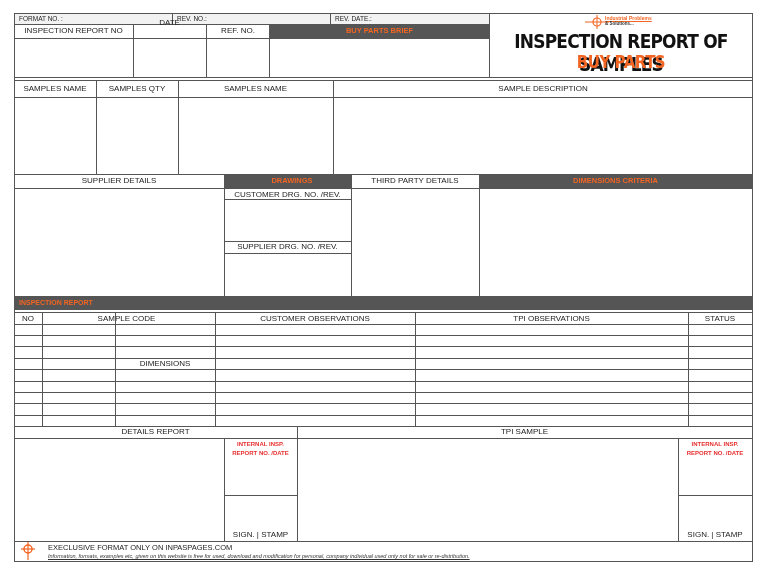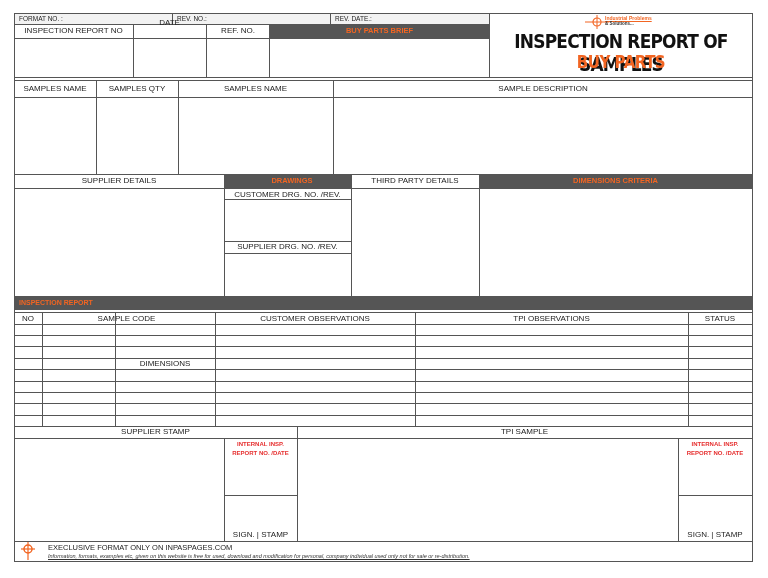--- a/index.html
+++ b/index.html
@@ -133,21 +133,21 @@
 <div class="abs" style="left:15px; top:325px; width:737px; height:10px;"></div>
 <div class="abs" style="left:15px; top:336px; width:737px; height:10px;"></div>
 <div class="abs" style="left:15px; top:347px; width:737px; height:11px;"></div>
 <div class="abs" style="left:15px; top:359px; width:737px; height:10px;"></div>
 <div class="abs" style="left:15px; top:370px; width:737px; height:11px;"></div>
 <div class="abs" style="left:15px; top:382px; width:737px; height:10px;"></div>
 <div class="abs" style="left:15px; top:393px; width:737px; height:10px;"></div>
 <div class="abs" style="left:15px; top:404px; width:737px; height:11px;"></div>
 <div class="abs" style="left:15px; top:416px; width:737px; height:10px;"></div>
 
-<div class="lbl" style="left:14px; top:425px; width:283px; line-height:13px;">SUPPLIER STAMP</div>
+<div class="lbl" style="left:14px; top:425px; width:283px; line-height:13px;">DETAILS REPORT</div>
 <div class="lbl" style="left:297px; top:425px; width:455px; line-height:13px;">TPI SAMPLE</div>
 <div class="vline" style="left:297px; top:426px; height:116px;"></div>
 <div class="hline" style="left:14px; top:438px; width:739px;"></div>
 
 <div class="vline" style="left:224px; top:438px; height:103px;"></div>
 <div class="vline" style="left:678px; top:438px; height:103px;"></div>
 
 <div class="red-small" style="left:224px; top:440px; width:73px;">INTERNAL INSP.</div>
 <div class="red-small" style="left:224px; top:449px; width:73px;">REPORT NO. /DATE</div>
 <div class="hline" style="left:224px; top:495px; width:73px;"></div>

